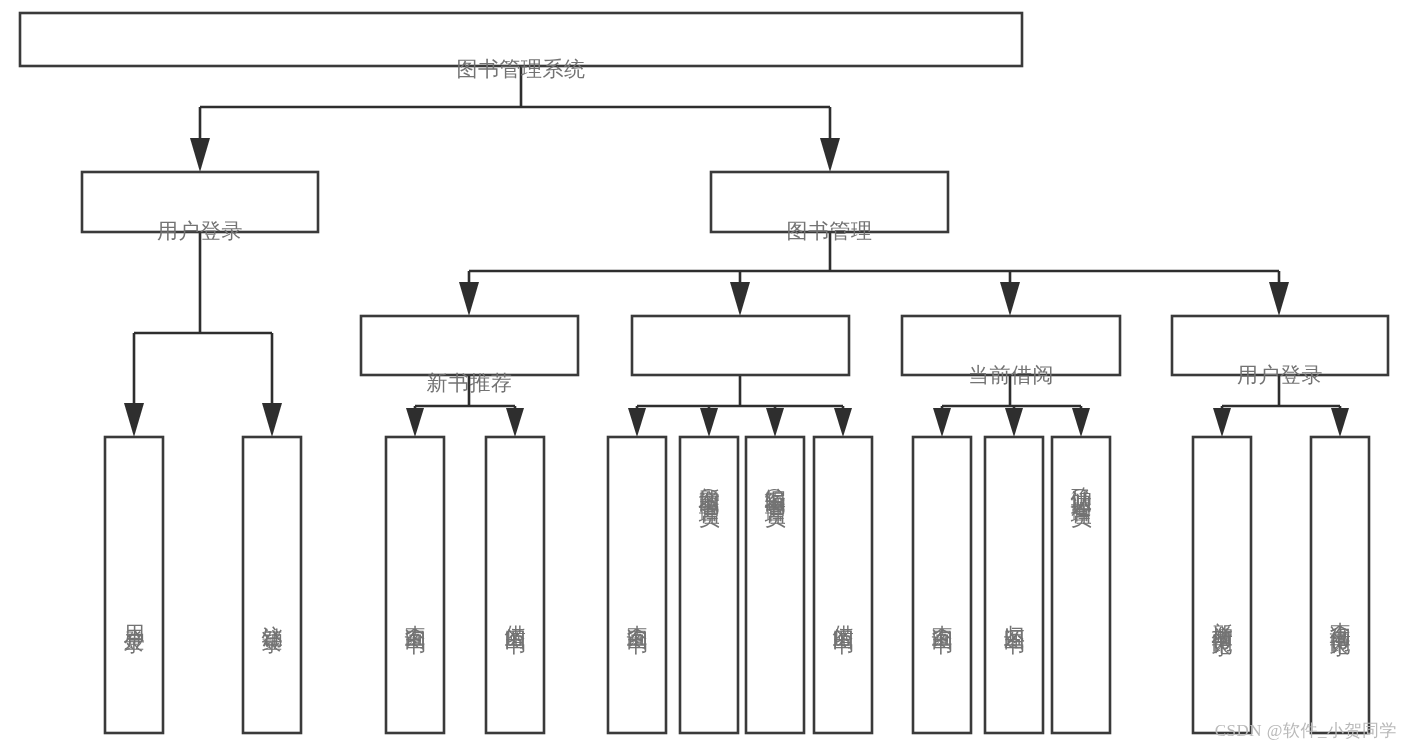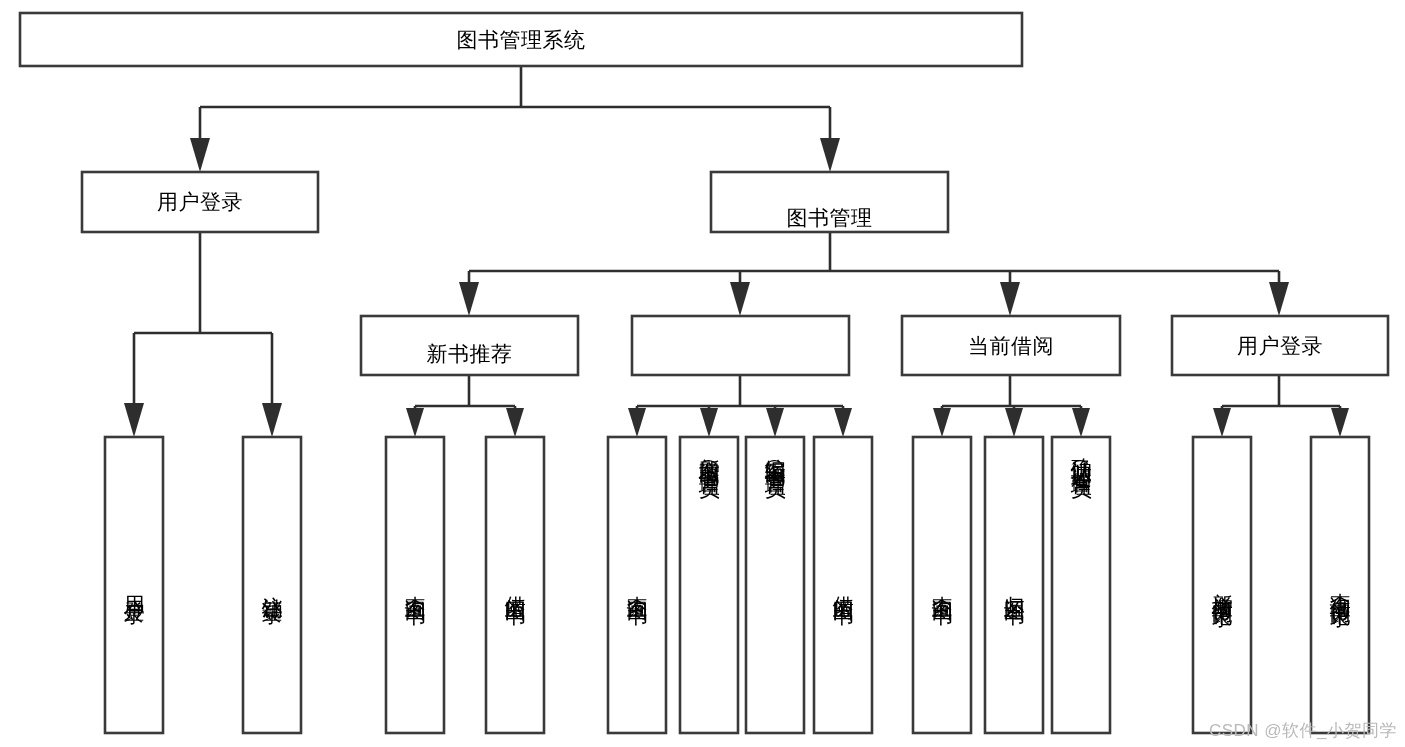--- a/index.html
+++ b/index.html
@@ -39,24 +39,25 @@
   }
   .arrow-head {
     fill: #2e2e2e;
     stroke: none;
   }
   .node-label {
     position: absolute;
     display: flex;
     align-items: center;
     justify-content: center;
-    color: #000000;
+    color: #737373;
     font-family: "Liberation Sans", "DejaVu Sans", sans-serif;
     pointer-events: none;
     box-sizing: border-box;
+    margin-top: 29px;
   }
   .node-label.horizontal {
     font-size: 21px;
     letter-spacing: 0.5px;
     line-height: 1.2;
     white-space: nowrap;
   }
   .node-label.vertical {
     font-size: 21px;
     writing-mode: vertical-rl;
@@ -71,21 +72,21 @@
   .node-label.vertical.centered {
     justify-content: center;
     padding-top: 0;
   }
   .watermark {
     position: absolute;
     right: 8px;
     bottom: 5px;
     font-size: 17px;
     color: #b9b9b9;
-    font-family: Liberation Sans, sans-serif;
+    font-family: Liberation Serif, serif;
     white-space: nowrap;
     letter-spacing: 0.5px;
   }
 </style>
 </head>
 <body>
 
 <div id="diagram-root">
 
   <svg id="diagram-canvas" viewBox="0 0 1405 747">
@@ -192,21 +193,21 @@
     <rect class="node-box" x="913" y="437" width="58" height="296"></rect>
     <rect class="node-box" x="985" y="437" width="58" height="296"></rect>
     <rect class="node-box" x="1052" y="437" width="58" height="296"></rect>
     <rect class="node-box" x="1193" y="437" width="58" height="296"></rect>
     <rect class="node-box" x="1311" y="437" width="58" height="296"></rect>
   </svg>
 
   <div class="node-label horizontal" style="left:20px; top:13px; width:1002px; height:53px;">图书管理系统</div>
 
   <div class="node-label horizontal" style="left:82px; top:172px; width:236px; height:60px;">用户登录</div>
-  <div class="node-label horizontal" style="left:711px; top:188px; width:237px; height:60px;">图书管理</div>
+  <div class="node-label horizontal" style="left:711px; top:172px; width:237px; height:60px;">图书管理</div>
 
   <div class="node-label horizontal" style="left:361px; top:316px; width:217px; height:76px;">新书推荐</div>
   <div class="node-label horizontal" style="left:902px; top:316px; width:218px; height:59px;">当前借阅</div>
   <div class="node-label horizontal" style="left:1172px; top:316px; width:216px; height:59px;">用户登录</div>
 
   <div class="node-label vertical centered" style="left:105px; top:437px; width:58px; height:296px;">用户登录</div>
   <div class="node-label vertical centered" style="left:243px; top:437px; width:58px; height:296px;">注销登录</div>
   <div class="node-label vertical centered" style="left:386px; top:437px; width:58px; height:296px;">查询图书</div>
   <div class="node-label vertical centered" style="left:486px; top:437px; width:58px; height:296px;">借阅图书</div>
   <div class="node-label vertical centered" style="left:608px; top:437px; width:58px; height:296px;">查询图书</div>

